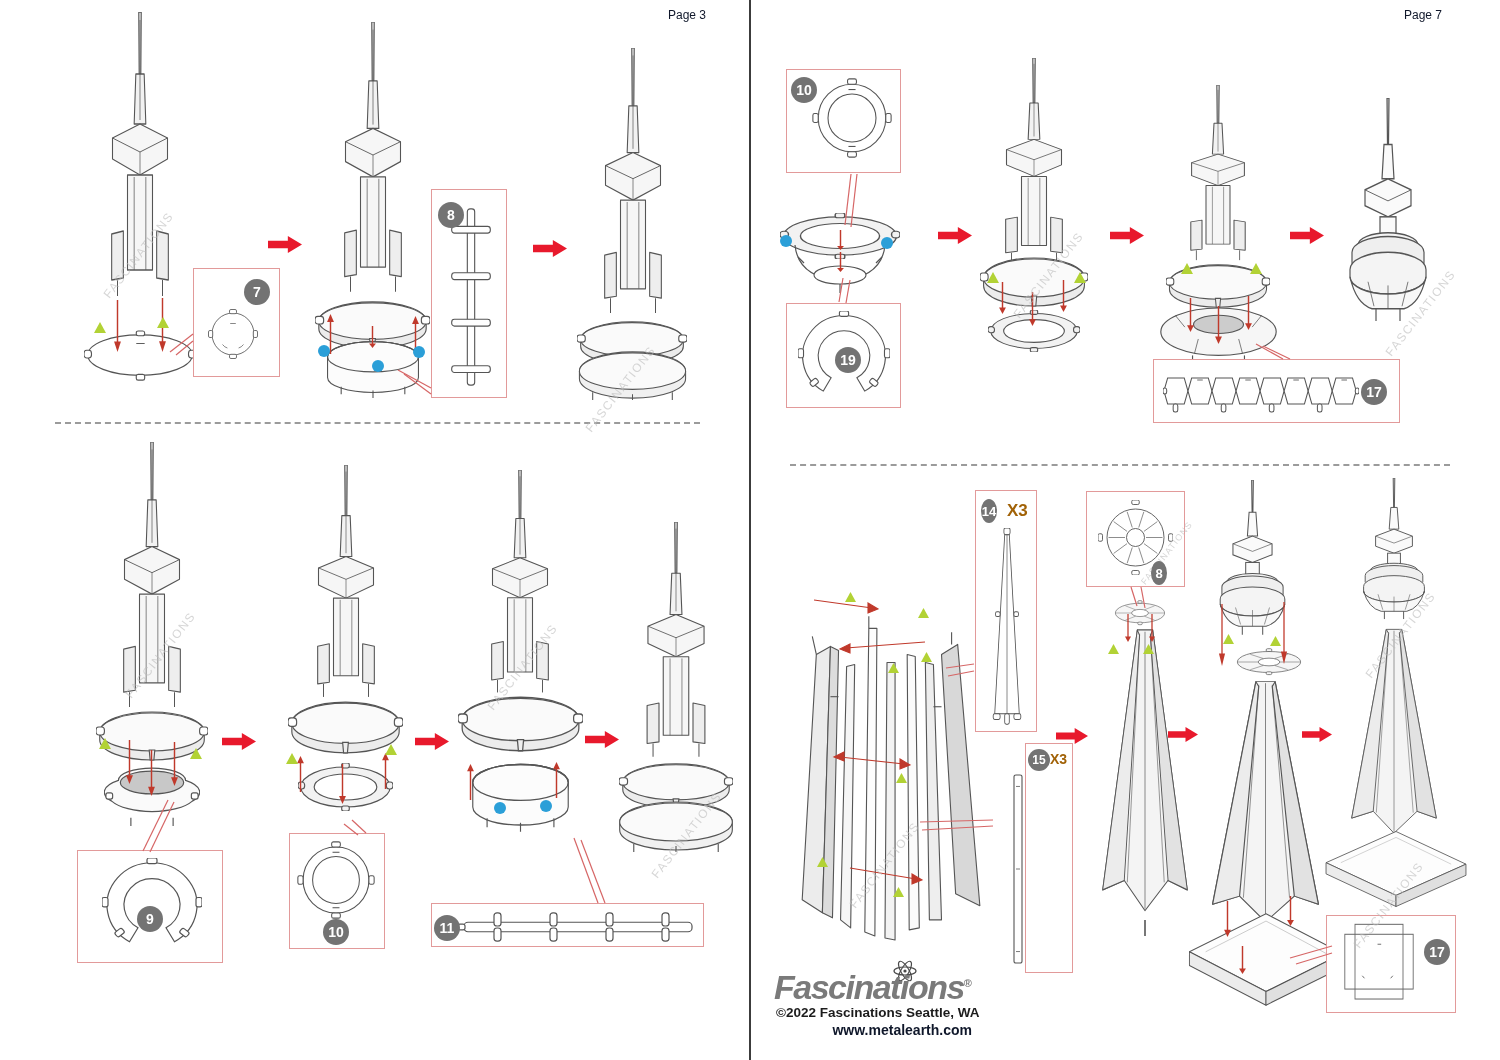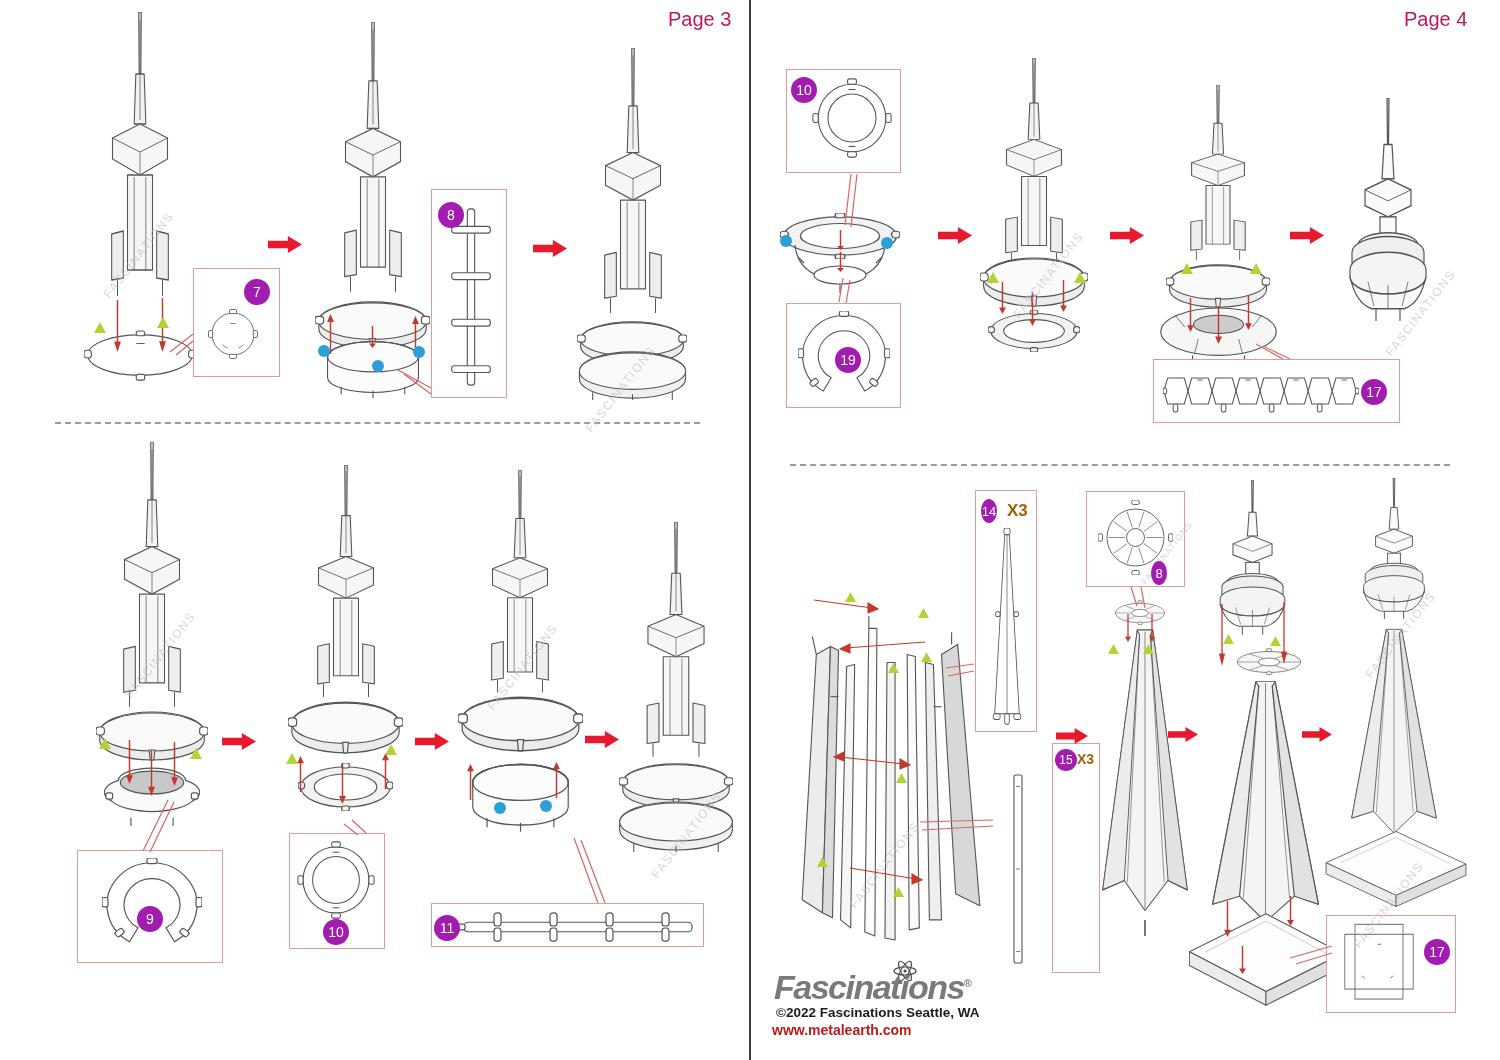--- a/index.html
+++ b/index.html
@@ -1,32 +1,32 @@
 <!DOCTYPE html>
 <html><head>
 <meta charset="utf-8">
 <style>
   *{margin:0;padding:0;box-sizing:border-box}
   html,body{width:1500px;height:1060px;background:#ffffff;font-family:"Liberation Sans",sans-serif;position:relative;overflow:hidden}
-  .page-label{position:absolute;font-size:20px;color:#be185d}
+  .page-label{position:absolute;font-size:12px;color:#0f172a}
   .vdiv{position:absolute;left:749px;top:0;width:2px;height:1060px;background:#3c3c3c}
   .hdash{position:absolute;height:0;border-top:2px dashed #9b9b9b}
   .pbox{position:absolute;border:1.5px solid #e29a9a;background:#ffffff}
-  .badge{position:absolute;background:#a21caf;color:#ffffff;border-radius:50%;display:flex;align-items:center;justify-content:center;font-weight:400;z-index:6}
+  .badge{position:absolute;background:#737373;color:#ffffff;border-radius:50%;display:flex;align-items:center;justify-content:center;font-weight:700;z-index:6}
   .s26{width:26px;height:26px;font-size:14px}
   .s24{width:16px;height:24px;font-size:13px}
   .s22{width:22px;height:22px;font-size:12px}
   .x3{position:absolute;color:#a16207;font-weight:700;letter-spacing:0;z-index:6}
   .art{position:absolute}
   .wm{position:absolute;color:#bcbcbc;opacity:.6;font-size:12px;letter-spacing:1.5px;transform:rotate(-52deg);white-space:nowrap;pointer-events:none;z-index:5}
   .wm.small{font-size:9px;letter-spacing:1px}
   .logo-text{position:absolute;font-style:italic;font-weight:700;color:#7a7a7a;font-size:34px;letter-spacing:-1.5px;z-index:6}
   .reg{font-size:11px;vertical-align:super;font-style:normal}
   .copyright{position:absolute;font-size:13.5px;font-weight:700;color:#1c1c1c;z-index:6}
-  .website{position:absolute;font-size:14px;font-weight:700;color:#b91c1c;width:200px;text-align:left;z-index:6}
+  .website{position:absolute;font-size:14px;font-weight:700;color:#0f172a;width:200px;text-align:right;z-index:6}
   svg.overlay{position:absolute;left:0;top:0;z-index:4;pointer-events:none}
 </style>
 </head>
 <body>
 
 <svg width="0" height="0" style="position:absolute" aria-hidden="true">
 <defs>
   <symbol id="twrU" viewBox="0 0 120 300" preserveAspectRatio="none">
     <g stroke="#555" stroke-width="1.3" fill="#fafafa" stroke-linejoin="round">
       <polygon points="58.5,0 61.5,0 61,62 59,62" fill="#e8e8e8"></polygon>
@@ -345,21 +345,21 @@
   <symbol id="gtri" viewBox="0 0 12 11" preserveAspectRatio="none">
     <polygon points="6,0 12,11 0,11" fill="#b2d235"></polygon>
   </symbol>
   <symbol id="rarrow" viewBox="0 0 36 18" preserveAspectRatio="none">
     <polygon points="0,5 21,5 21,0 36,9 21,18 21,13 0,13" fill="#e8192c"></polygon>
   </symbol>
 </defs>
 </svg>
 
 <div class="page-label" style="left:668px;top:8px">Page 3</div>
-<div class="page-label" style="left:1404px;top:8px">Page 4</div>
+<div class="page-label" style="left:1404px;top:8px">Page 7</div>
 <div class="vdiv"></div>
 <div class="hdash" style="left:55px;top:422px;width:645px"></div>
 <div class="hdash" style="left:790px;top:464px;width:660px"></div>
 
 <svg class="art" style="left:80px;top:12px;width:120px;height:372px" viewBox="0 0 120 372">
   <use href="#twrU" x="10" y="0" width="100" height="300"></use>
   <use href="#discOval" x="4" y="318" width="112" height="54"></use>
 </svg>
 <svg class="art" style="left:315px;top:22px;width:115px;height:378px" viewBox="0 0 115 378">
   <use href="#twrU" x="8" y="0" width="100" height="285"></use>
@@ -491,21 +491,21 @@
   </svg>
 
 <div class="pbox" style="left:975px;top:490px;width:62px;height:242px">
   <div class="badge s24" style="left:5px;top:8px">14</div>
   <div class="x3" style="left:31px;top:10px;font-size:17px">X3</div>
 </div>
 <svg class="art" style="left:984px;top:528px;width:46px;height:200px" viewBox="0 0 46 200">
     <use href="#spirePiece" width="46" height="200"></use>
   </svg>
 
-<div class="pbox" style="left:1052px;top:743px;width:48px;height:230px">
+<div class="pbox" style="left:1025px;top:743px;width:48px;height:230px">
   <div class="badge s22" style="left:2px;top:5px">15</div>
   <div class="x3" style="left:24px;top:7px;font-size:14px">X3</div>
 </div>
 <svg class="art" style="left:1008px;top:773px;width:20px;height:192px" viewBox="0 0 20 192">
     <use href="#thinStrip" width="20" height="192"></use>
   </svg>
 
 <div class="pbox" style="left:1086px;top:491px;width:99px;height:96px">
   <div class="badge s24" style="left:64px;top:69px">8</div>
 </div>

